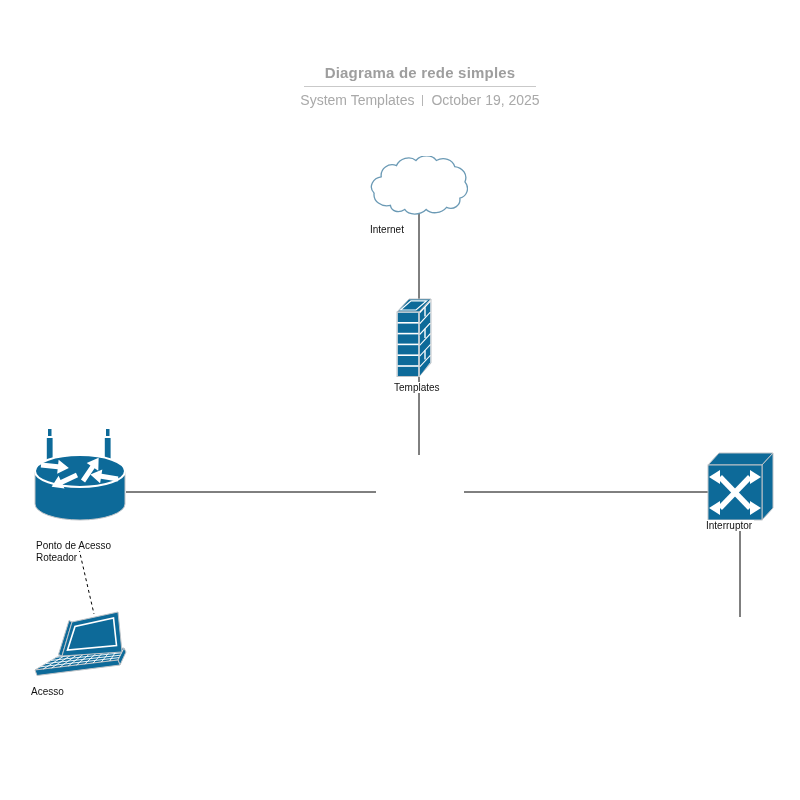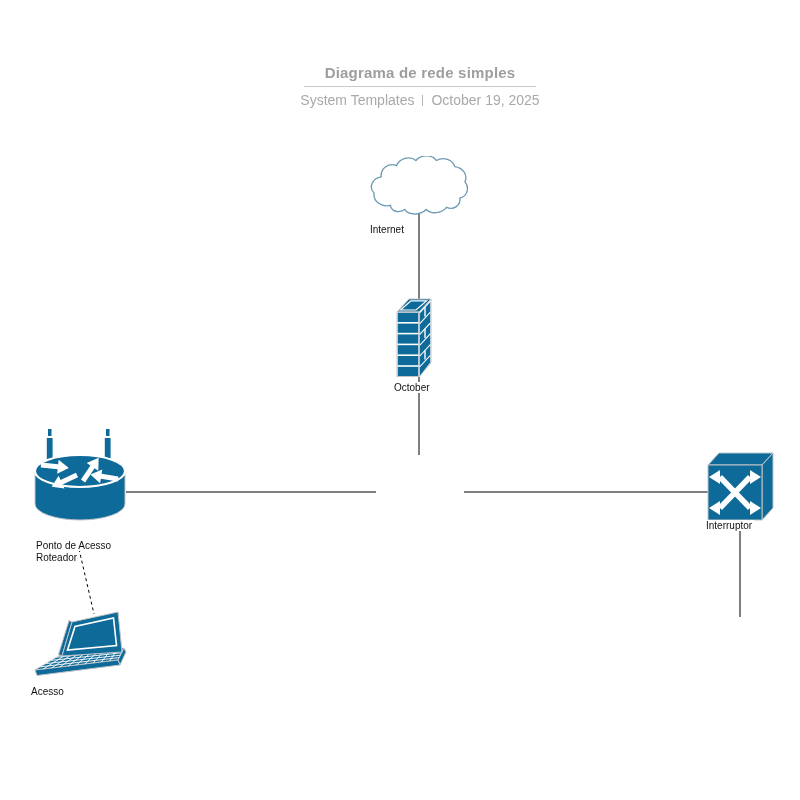--- a/index.html
+++ b/index.html
@@ -78,21 +78,21 @@
 
       <rect x="2" y="16" width="22" height="64.5" fill="#ffffff" stroke="#c0c4c8" stroke-width="1"></rect>
       <rect x="2.8" y="16.8" width="20.4" height="9.2" fill="#0d6a99"></rect>
       <rect x="2.8" y="27.6" width="20.4" height="9.2" fill="#0d6a99"></rect>
       <rect x="2.8" y="38.4" width="20.4" height="9.2" fill="#0d6a99"></rect>
       <rect x="2.8" y="49.2" width="20.4" height="9.2" fill="#0d6a99"></rect>
       <rect x="2.8" y="60" width="20.4" height="9.2" fill="#0d6a99"></rect>
       <rect x="2.8" y="70.8" width="20.4" height="9.2" fill="#0d6a99"></rect>
     </svg>
     <div class="node-label" style="top:86px">
-      <span>October</span>
+      <span>Templates</span>
     </div>
   </div>
 
 
   <div class="node" style="left:34px;top:428px;width:92px;height:122px;">
     <svg width="92" height="94" viewBox="0 0 92 94">
       <rect x="14" y="1" width="3.5" height="7" fill="#0d6a99"></rect>
       <rect x="12.8" y="10" width="5.8" height="24" fill="#0d6a99"></rect>
       <rect x="72" y="1" width="3.5" height="7" fill="#0d6a99"></rect>
       <rect x="70.8" y="10" width="5.8" height="24" fill="#0d6a99"></rect>

